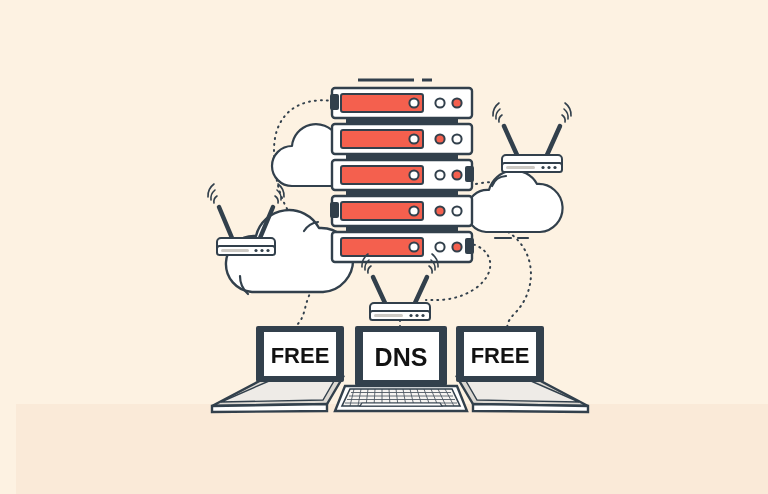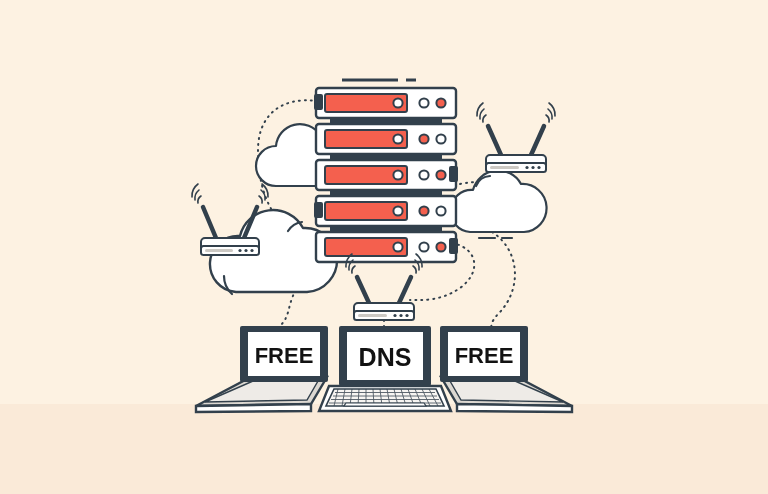--- a/index.html
+++ b/index.html
@@ -2,21 +2,21 @@
 <html><head>
 <meta charset="utf-8">
 <style>
   html,body{margin:0;padding:0;}
   body{
     width:768px;height:494px;
     background:#fdf2e2;
     font-family:"Liberation Sans", sans-serif;
     overflow:hidden;
   }
-  #stage{position:relative;width:688px;height:494px;}
+  #stage{position:relative;width:688px;height:494px;margin-left:16px;}
   svg{display:block;}
   .lbl{
     font-family:"Liberation Sans", sans-serif;
     font-weight:bold;
     fill:#121212;
   }
 </style>
 </head>
 <body>
 

